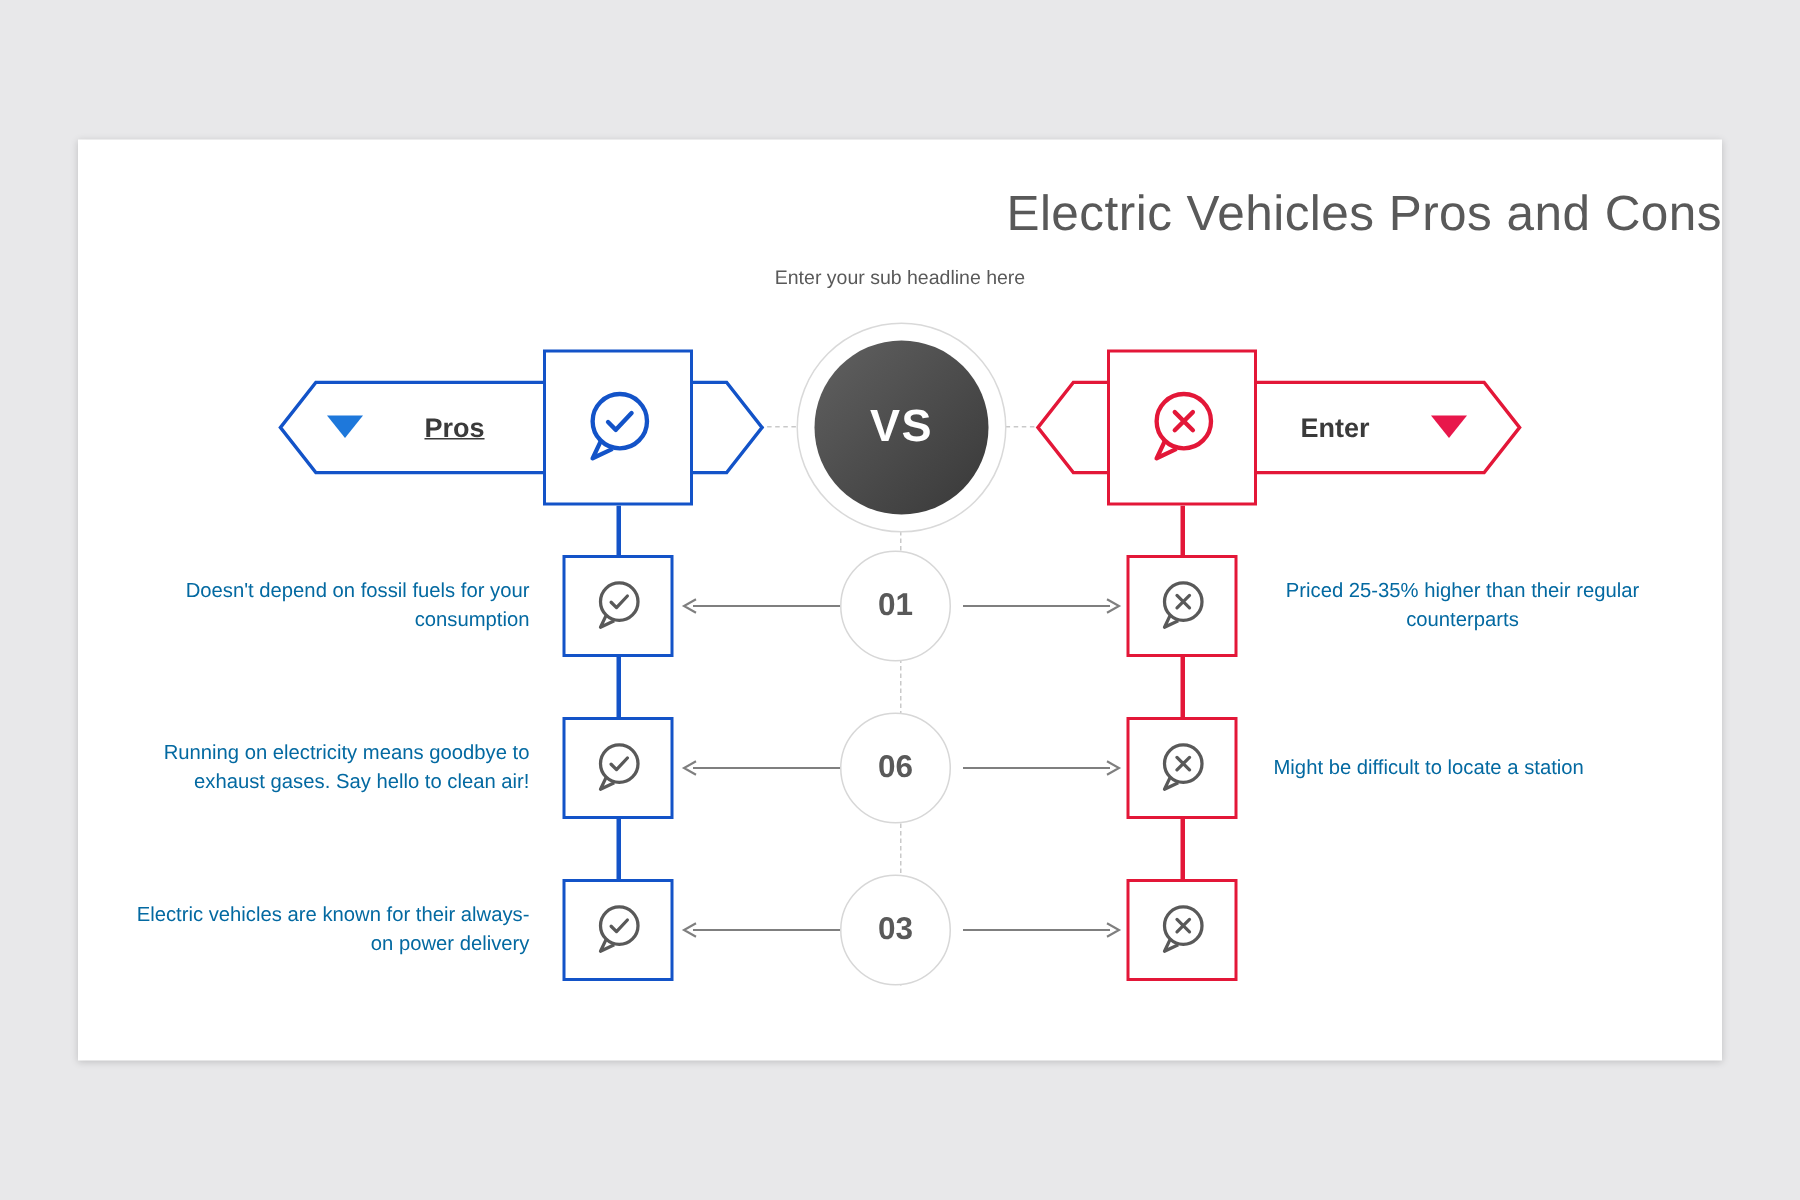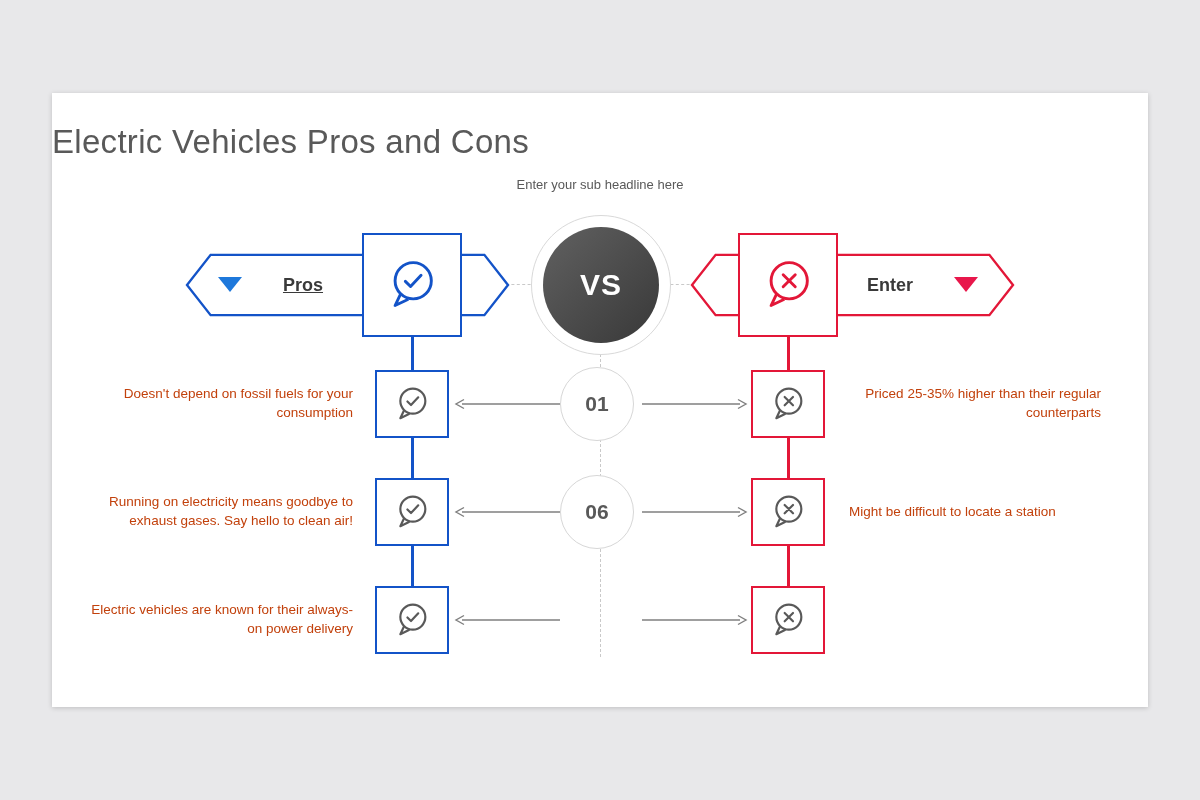--- a/index.html
+++ b/index.html
@@ -19,22 +19,22 @@
     position:relative;
     overflow:hidden;
   }
   .abs{position:absolute;}
   .slide{
     position:absolute;left:52px;top:93px;width:1096px;height:614px;
     background:#ffffff;
     box-shadow:0 1px 5px rgba(0,0,0,.18);
   }
   .title{
-    left:0;top:30px;width:100%;text-align:left;
-    font-size:33px;color:var(--gray-text);letter-spacing:.3px;
+    left:0;top:30px;width:100%;text-align:right;
+    font-size:33px;color:var(--gray-text);letter-spacing:.3px;padding-left:44px;
   }
   .subtitle{
     left:0;top:84px;width:100%;text-align:center;
     font-size:13px;color:var(--gray-text);
   }
   
   .hdash{border-top:1px dashed var(--line-gray);height:0;z-index:0;top:191px;}
   .hdash-left{left:454px;width:30px;}
   .hdash-right{left:613px;width:30px;}
   .center-dash{left:548px;top:256px;height:308px;width:0;border-left:1px dashed var(--line-gray);z-index:0;}
@@ -90,24 +90,24 @@
     font-size:21px;font-weight:600;color:var(--gray-text);z-index:2;
   }
   
   .arrow{height:12px;width:106px;z-index:1;}
   .arrow svg{width:100%;height:100%;display:block;}
   .arrow-left{left:402px;}
   .arrow-right{left:590px;}
   
   .item-text{
     width:262px;height:84px;display:flex;align-items:center;
-    font-size:13.5px;line-height:1.4;color:#c2410c;z-index:2;
+    font-size:13.5px;line-height:1.4;color:#0369a1;z-index:2;
   }
   .item-left{left:39px;justify-content:flex-end;text-align:right;}
-  .item-right{left:797px;width:252px;justify-content:flex-start;text-align:right;}
+  .item-right{left:797px;width:252px;justify-content:flex-start;text-align:center;}
   
   .y1box{top:277px;}.y2box{top:385px;}.y3box{top:493px;}
   .y1c{top:274px;}.y2c{top:382px;}.y3c{top:490px;}
   .y1a{top:305px;}.y2a{top:413px;}.y3a{top:521px;}
   .y1t{top:269px;}.y2t{top:377px;}.y3t{top:485px;}
 </style>
 </head>
 <body>
 
 <div class="slide">
@@ -224,20 +224,21 @@
       <path d="M14.5 31.5 L10 41 L21 35.8" fill="none" stroke="currentColor" stroke-width="2.6" stroke-linejoin="round"></path>
       <path d="M18.5 21 l4.3 4.3 L31.5 16" fill="none" stroke="currentColor" stroke-width="2.6" stroke-linecap="round" stroke-linejoin="round"></path>
     </svg>
   </div>
   <div class="abs arrow arrow-left y3a">
     <svg viewBox="0 0 106 12">
         <line x1="8" y1="6" x2="106" y2="6" stroke="#7f7f7f" stroke-width="1.4"></line>
         <polyline points="10,1.5 2,6 10,10.5" fill="none" stroke="#7f7f7f" stroke-width="1.4"></polyline>
       </svg>
   </div>
+  <div class="abs num-circle y3c">03</div>
   <div class="abs arrow arrow-right y3a">
     <svg viewBox="0 0 106 12">
         <line x1="0" y1="6" x2="98" y2="6" stroke="#7f7f7f" stroke-width="1.4"></line>
         <polyline points="96,1.5 104,6 96,10.5" fill="none" stroke="#7f7f7f" stroke-width="1.4"></polyline>
       </svg>
   </div>
   <div class="abs icon-box-sm box-red y3box">
     <svg viewBox="0 0 48 48">
       <circle cx="25" cy="20.5" r="15" fill="none" stroke="currentColor" stroke-width="2.6"></circle>
       <path d="M14.5 31.5 L10 41 L21 35.8" fill="none" stroke="currentColor" stroke-width="2.6" stroke-linejoin="round"></path>

